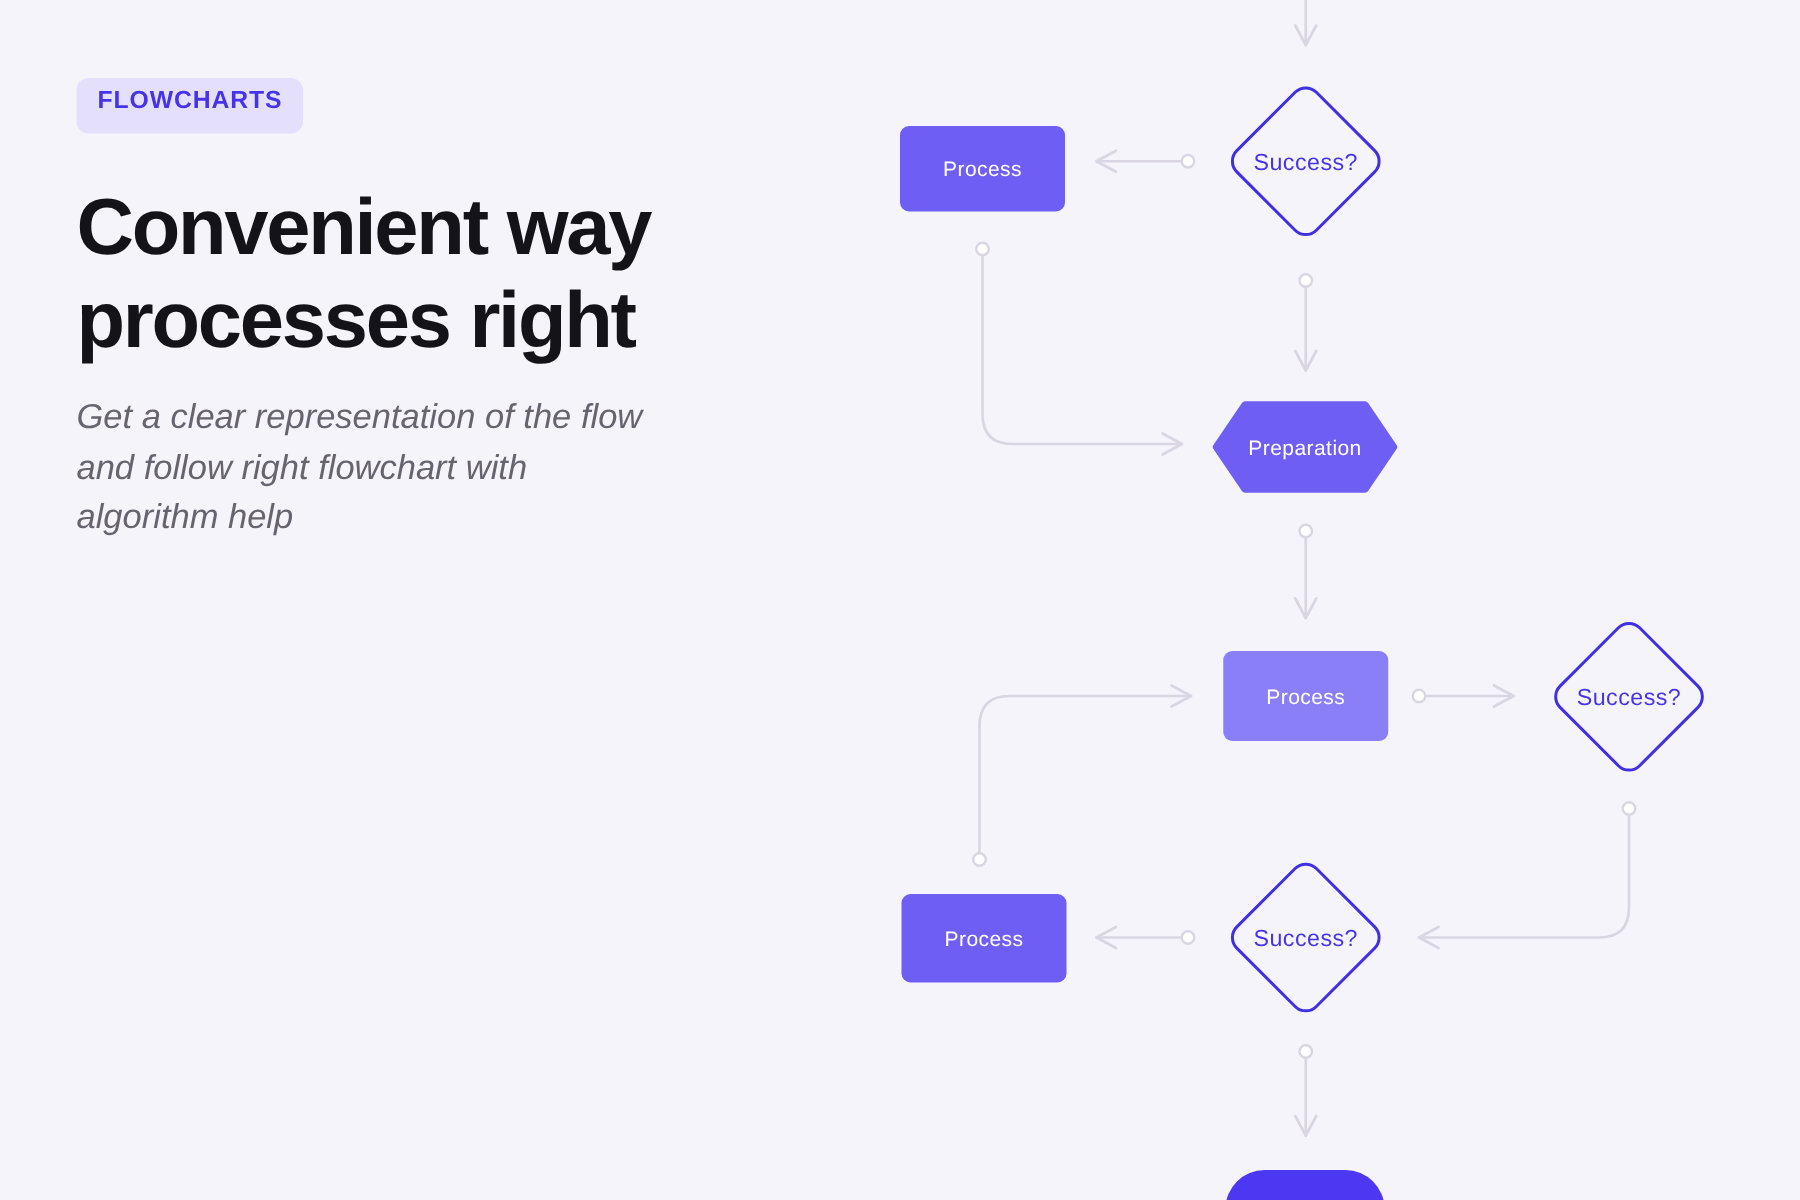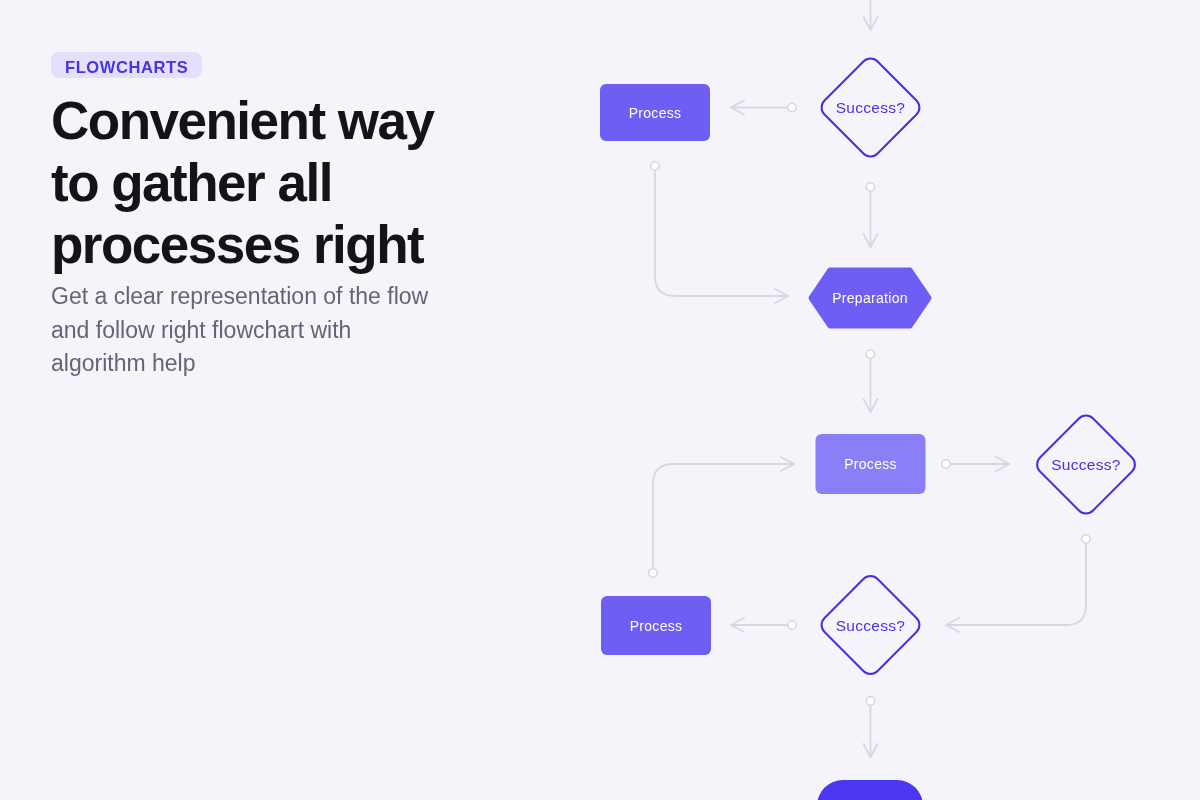--- a/index.html
+++ b/index.html
@@ -10,27 +10,27 @@
   }
   .stage{position:relative;width:1200px;height:800px;overflow:hidden;background:var(--page-bg,#f5f4fb);}
 
   
   .hero{position:absolute;left:51px;top:52px;width:480px;}
   .badge{
     display:inline-block;
     background:var(--badge-bg,#e4e0fb);
     color:var(--accent,#4634e6);
     font-size:16.5px;font-weight:700;letter-spacing:.6px;
-    padding:6px 14px 1px;border-radius:8px;
+    padding:6px 14px 12px;border-radius:8px;
   }
-  .heading{margin-top:12px;color:var(--heading-color,#131318);}
+  .heading{margin-top:32px;color:var(--heading-color,#131318);}
   .heading .line{
     font-size:53px;font-weight:700;line-height:62px;letter-spacing:-1.5px;white-space:nowrap;
   }
-  .subtitle{margin-top:4px;color:var(--subtitle-color,#67646f);}
+  .subtitle{margin-top:16px;color:var(--subtitle-color,#67646f);font-style:italic;}
   .subtitle .line{font-size:23px;line-height:33.5px;white-space:nowrap;}
 
   
   .flowchart{position:absolute;left:0;top:0;}
   .connector{fill:none;stroke:var(--connector,#d9d6e1);stroke-width:1.8;stroke-linecap:round;}
   .node-rect{fill:var(--node-fill,#6e5ef4);}
   .node-rect.light{fill:var(--node-fill-light,#8b7ff8);}
   .diamond{fill:none;stroke:var(--decision-stroke,#4130e2);stroke-width:2;}
   .hex{fill:var(--node-fill,#6e5ef4);stroke:var(--node-fill,#6e5ef4);stroke-width:5;stroke-linejoin:round;}
   .terminator{fill:var(--terminator-fill,#4c38f3);}
@@ -45,21 +45,20 @@
 </style>
 </head>
 <body>
 
 <div class="stage">
 
   <div class="hero">
     <span class="badge">FLOWCHARTS</span>
     <div class="heading">
       <div class="line">Convenient way</div>
-      <div class="line">to gather all</div>
       <div class="line">processes right</div>
     </div>
     <div class="subtitle">
       <div class="line">Get a clear representation of the flow</div>
       <div class="line">and follow right flowchart with</div>
       <div class="line">algorithm help</div>
     </div>
   </div>
 
   <svg class="flowchart" width="1200" height="800" viewBox="0 0 1200 800">

